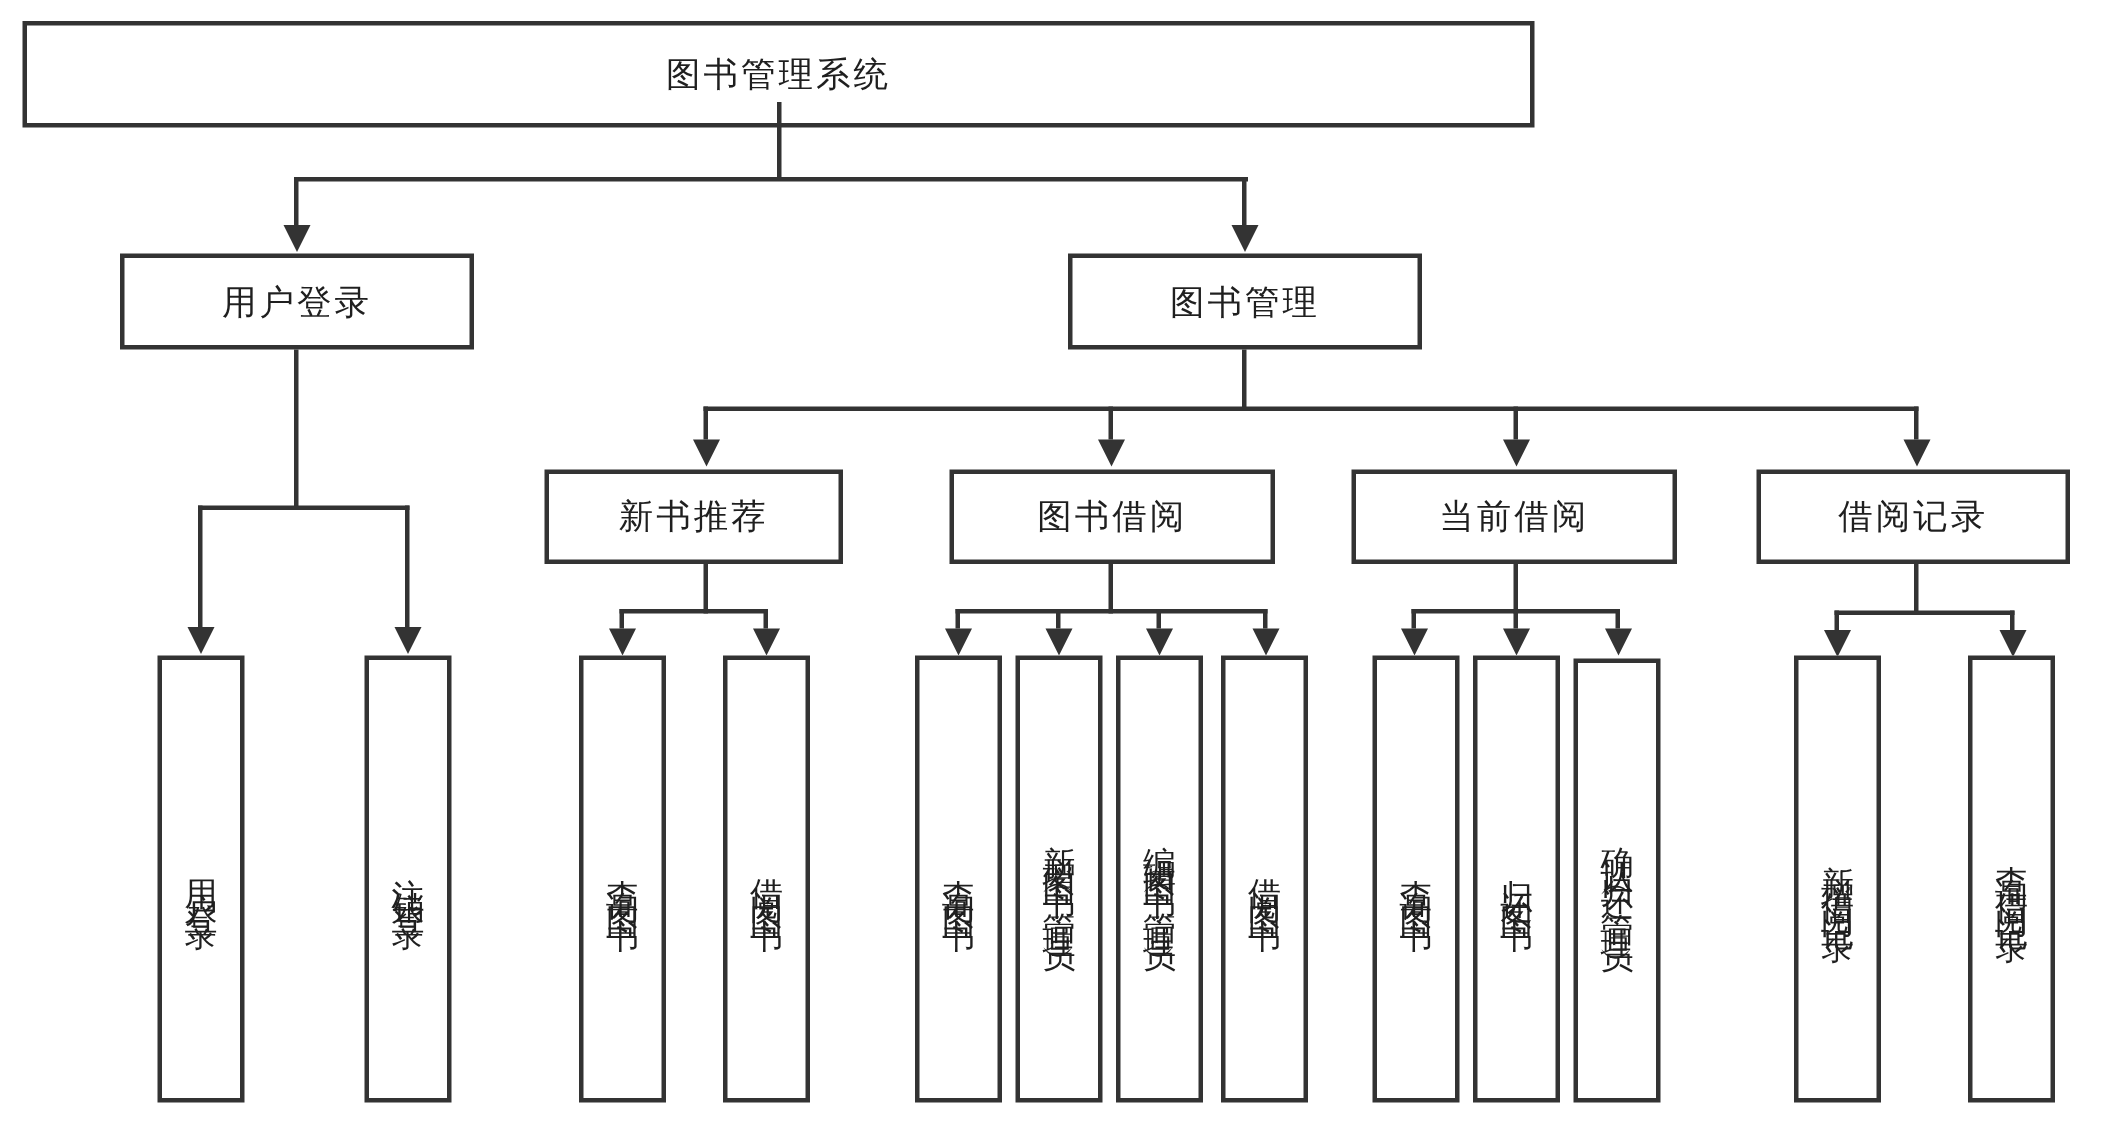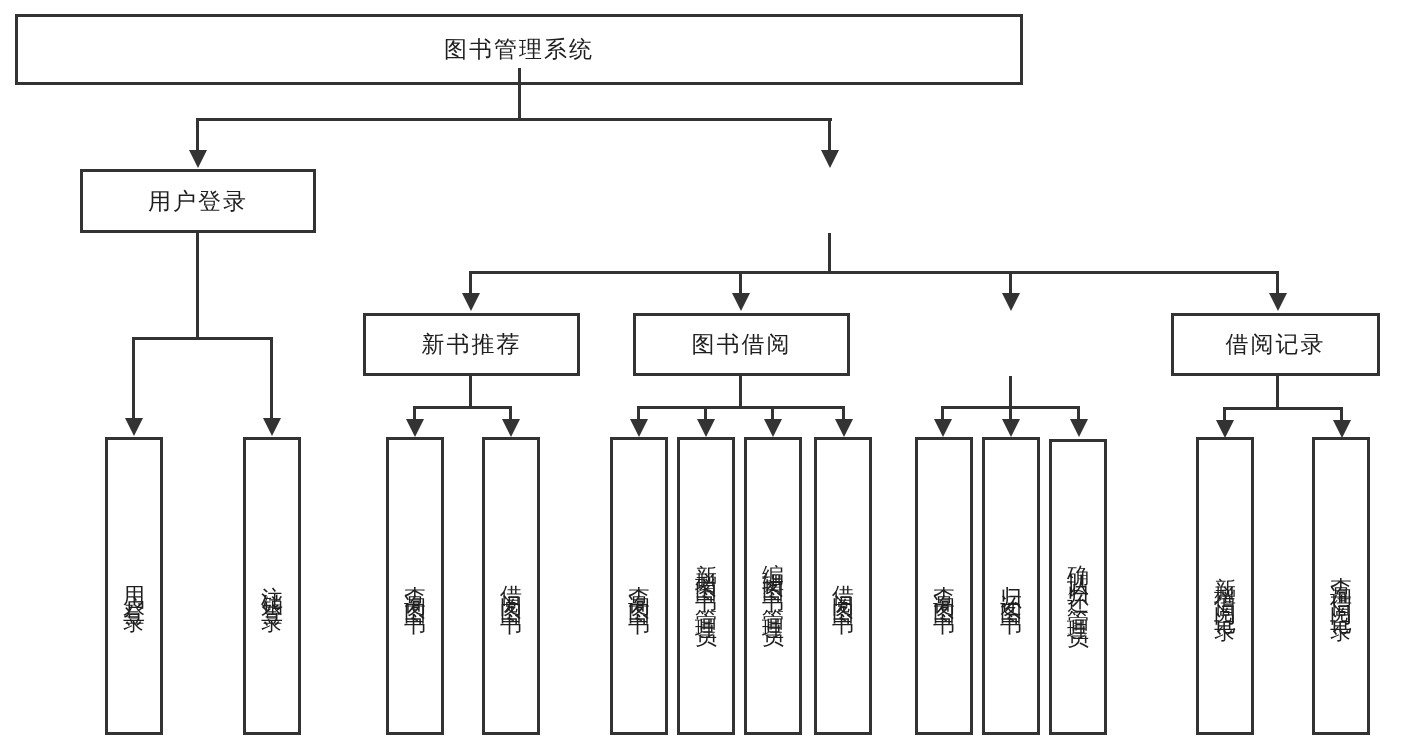--- a/index.html
+++ b/index.html
@@ -86,38 +86,44 @@
   </div>
 
   <div class="vline" style="left:518px; top:68px; height:52px;"></div>
   <div class="hline" style="left:196px; top:118px; width:636px;"></div>
   <div class="arrow" style="left:196px; top:118px; height:32px;"></div>
   <div class="arrow" style="left:828px; top:118px; height:32px;"></div>
 
   <div class="node" style="left:80px; top:169px; width:236px; height:64px;">
     <span class="hlabel">用户登录</span>
   </div>
+  <div class="node" style="left:712px; top:169px; width:236px; height:64px;">
+    <span class="hlabel">图书管理</span>
+  </div>
 
   <div class="vline" style="left:196px; top:233px; height:107px;"></div>
   <div class="hline" style="left:132px; top:337px; width:141px;"></div>
   <div class="arrow" style="left:132px; top:337px; height:81px;"></div>
   <div class="arrow" style="left:270px; top:337px; height:81px;"></div>
 
   <div class="vline" style="left:828px; top:233px; height:41px;"></div>
   <div class="hline" style="left:469px; top:271px; width:810px;"></div>
   <div class="arrow" style="left:469px; top:271px; height:22px;"></div>
   <div class="arrow" style="left:739px; top:271px; height:22px;"></div>
   <div class="arrow" style="left:1009px; top:271px; height:22px;"></div>
   <div class="arrow" style="left:1276px; top:271px; height:22px;"></div>
 
-  <div class="node" style="left:363px; top:313px; width:217px; height:63px;">
+  <div class="node" style="left:363px; top:313px; width:199px; height:63px;">
     <span class="hlabel">新书推荐</span>
   </div>
   <div class="node" style="left:633px; top:313px; width:217px; height:63px;">
     <span class="hlabel">图书借阅</span>
+  </div>
+  <div class="node" style="left:901px; top:313px; width:217px; height:63px;">
+    <span class="hlabel">当前借阅</span>
   </div>
   <div class="node" style="left:1171px; top:313px; width:209px; height:63px;">
     <span class="hlabel">借阅记录</span>
   </div>
 
   <div class="vline" style="left:469px; top:376px; height:33px;"></div>
   <div class="hline" style="left:413px; top:406px; width:99px;"></div>
   <div class="arrow" style="left:413px; top:406px; height:13px;"></div>
   <div class="arrow" style="left:509px; top:406px; height:13px;"></div>
 

